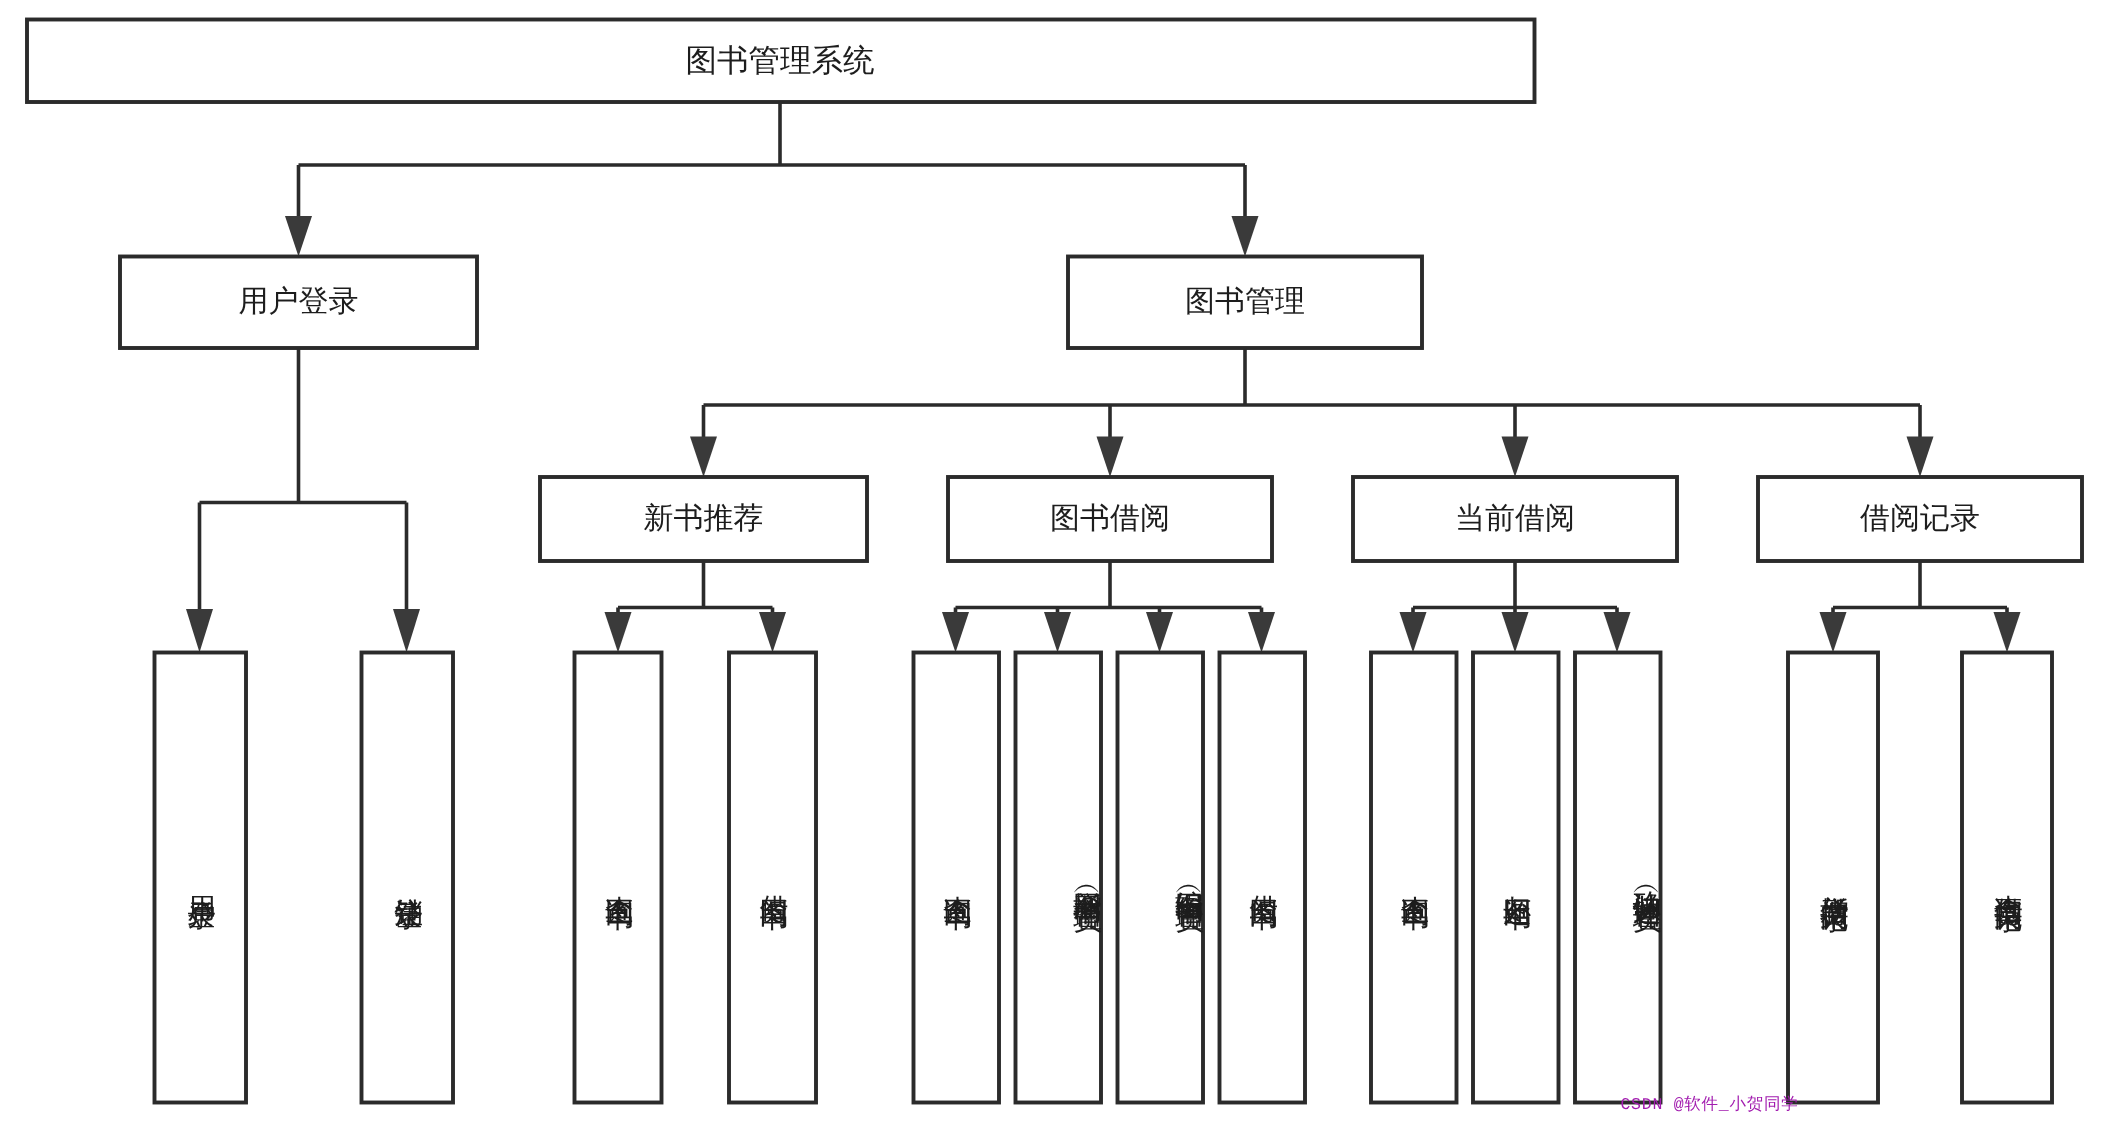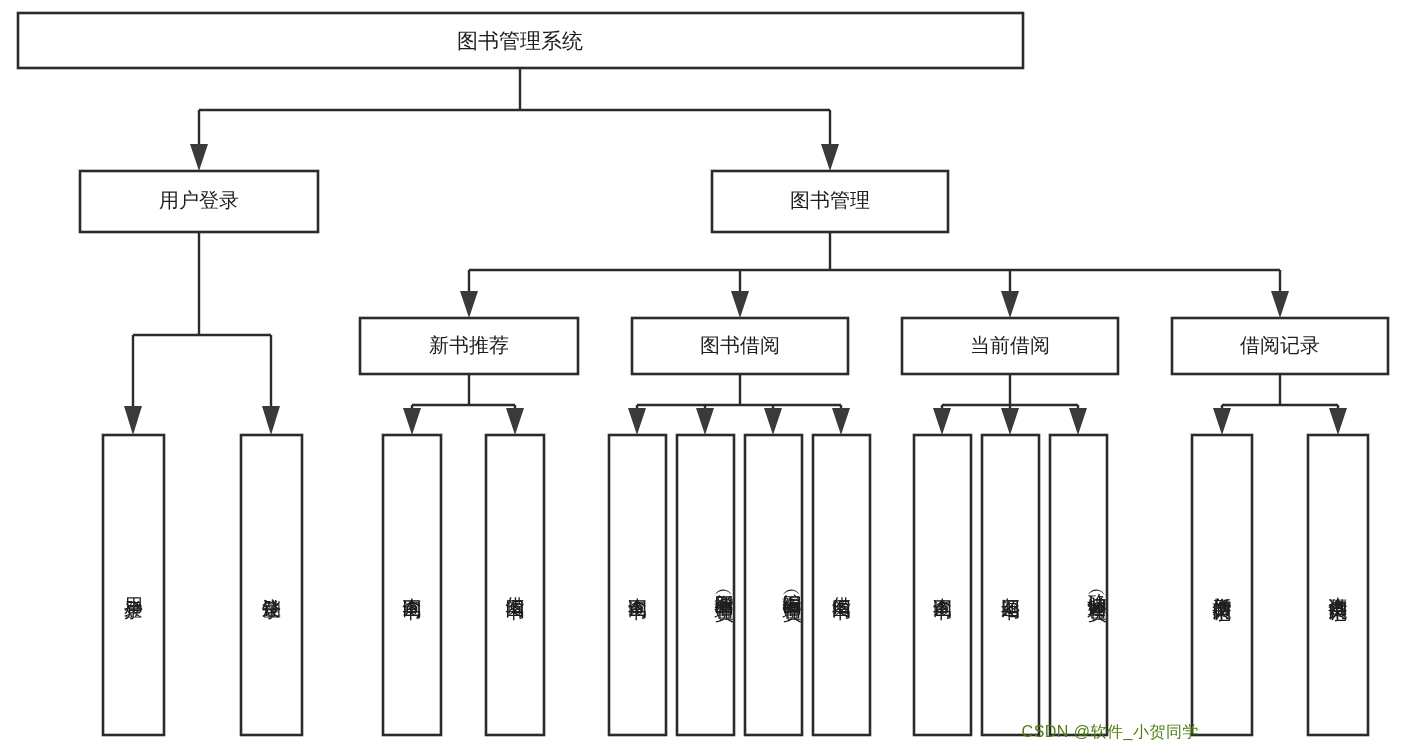--- a/index.html
+++ b/index.html
@@ -66,23 +66,23 @@
     text-align: center;
     pointer-events: none;
     display: flex;
     align-items: center;
     justify-content: center;
   }
   .watermark {
     position: absolute;
     right: 8px;
     bottom: 4px;
-    font-family: Liberation Sans, sans-serif;
-    font-size: 16px;
-    color: #4d7c0f;
+    font-family: Liberation Mono, monospace;
+    font-size: 11px;
+    color: #a21caf;
     letter-spacing: 0.5px;
     white-space: nowrap;
   }
 </style>
 </head>
 <body>
 
 <div id="diagram-root">
 
   <svg class="diagram" viewBox="0 0 1405 747" xmlns="http://www.w3.org/2000/svg">

